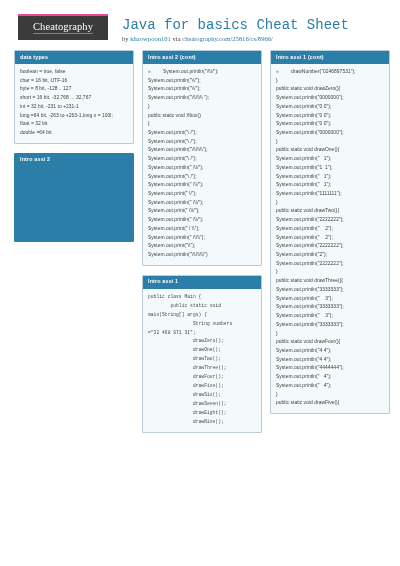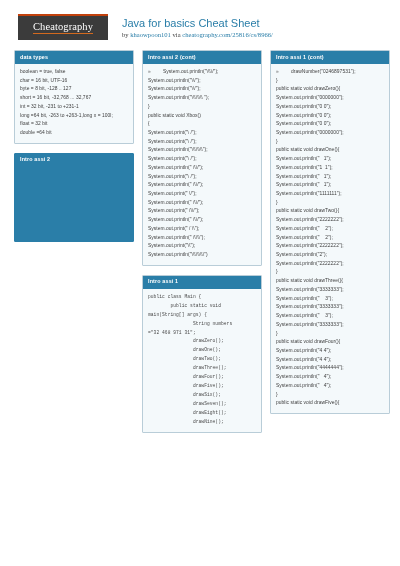--- a/index.html
+++ b/index.html
@@ -19,42 +19,42 @@
   
   .header {
     display: flex;
     align-items: flex-start;
     padding: 14px 0 0 18px;
     height: 46px;
   }
   .logo-box {
     width: 90px; height: 26px;
     background: #3b3b3b;
-    border-top: 2px solid #c2410c;
+    border-top: 2px solid #ec4899;
     display: flex;
     align-items: center;
     justify-content: center;
     flex: 0 0 auto;
   }
   .logo-text {
     color: #ffffff;
     font-family: "Liberation Serif", serif;
     font-size: 10.5px;
     letter-spacing: 0.1px;
     border-bottom: 1.4px solid #d2691e;
     padding-bottom: 1px;
     line-height: 1;
   }
   .title-wrap {
     margin-left: 14px;
     padding-top: 2px;
   }
   .sheet-title {
-    font-family: Liberation Sans, sans-serif;
-    font-size: 11px;
+    font-family: Liberation Mono, monospace;
+    font-size: 14px;
     color: #2a7ea8;
     line-height: 1.35;
     white-space: nowrap;
   }
   .sheet-sub {
     font-family: "Liberation Serif", serif;
     font-size: 6.6px;
     color: #2a7ea8;
     line-height: 1.35;
     white-space: nowrap;

